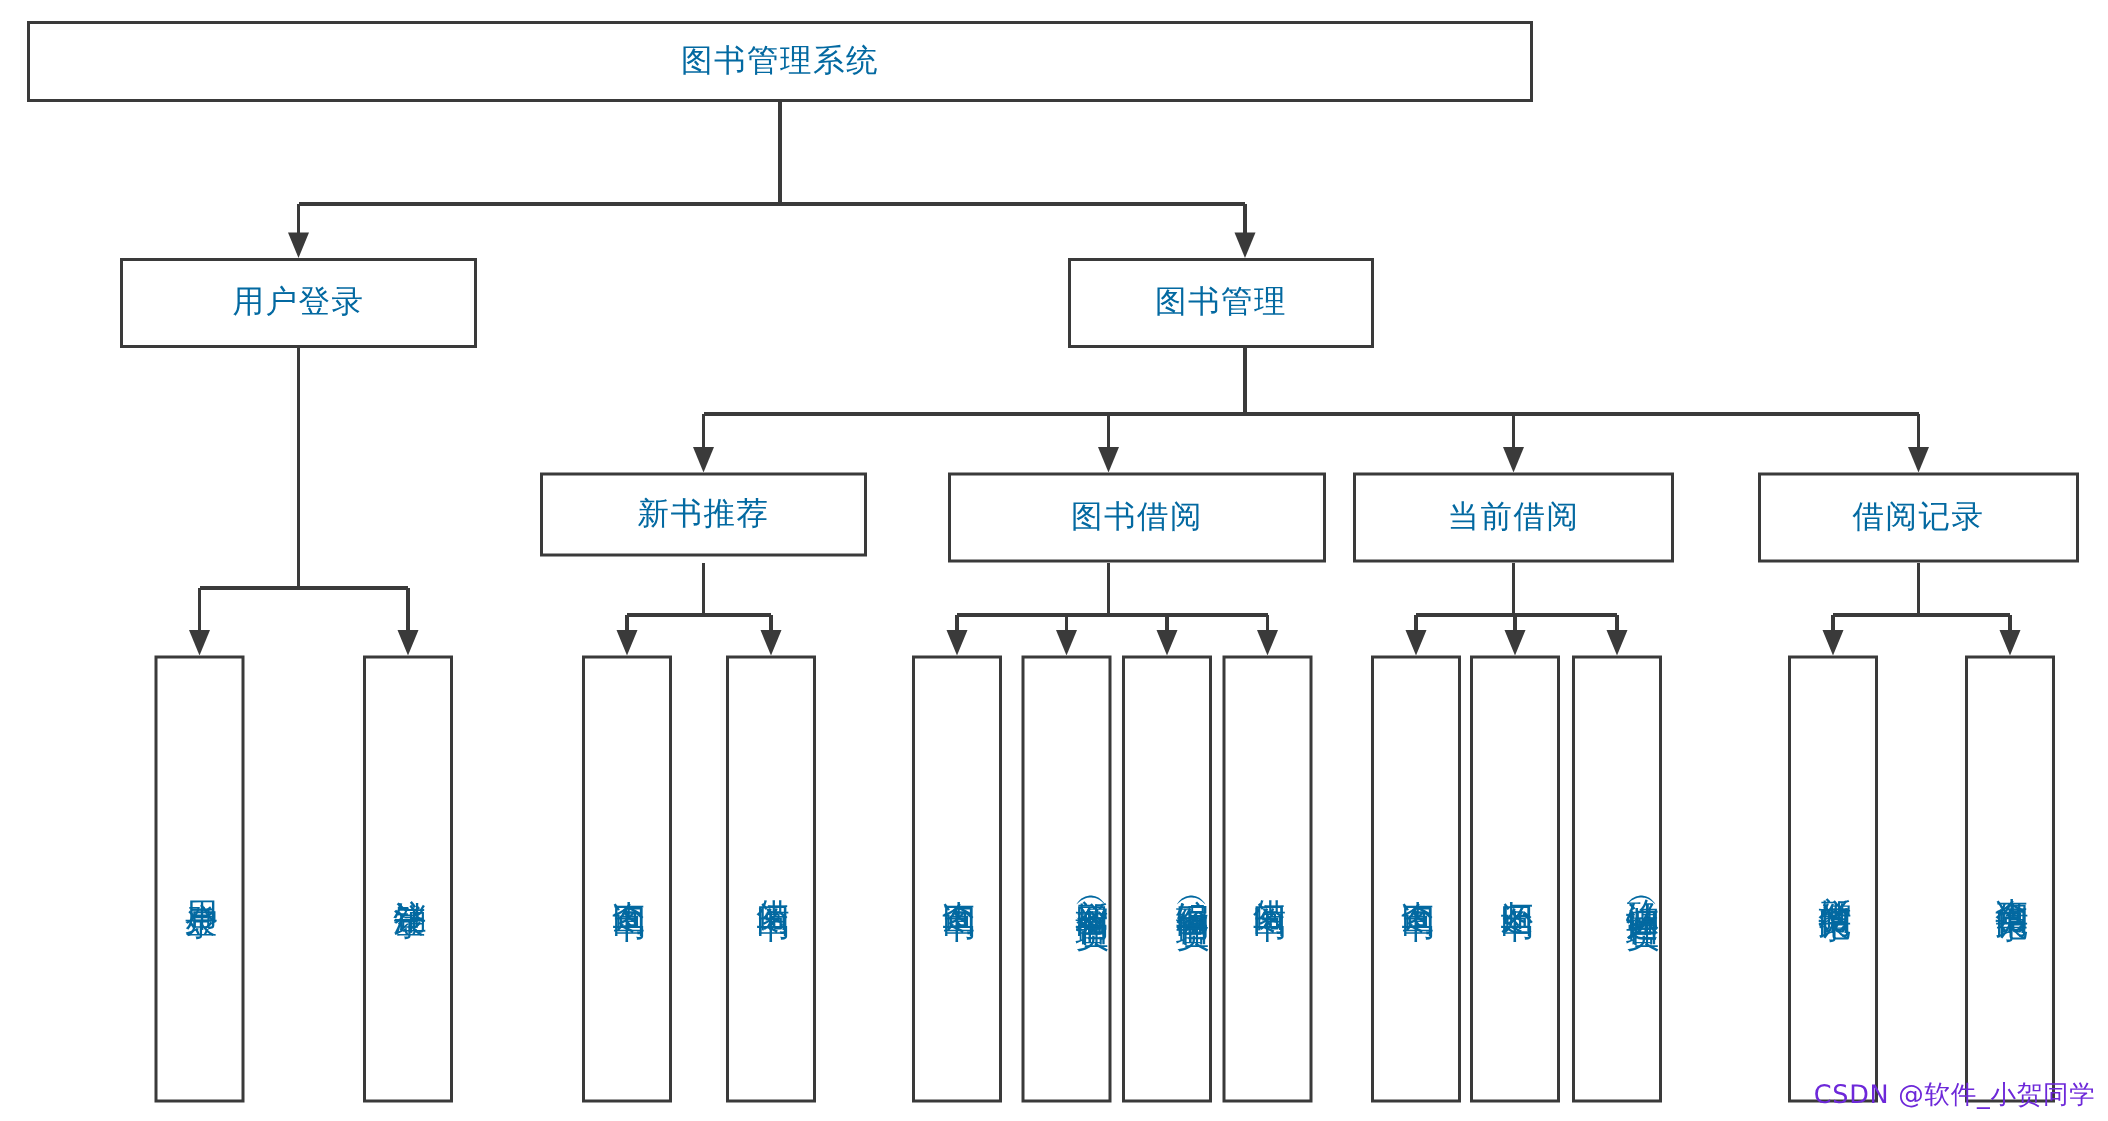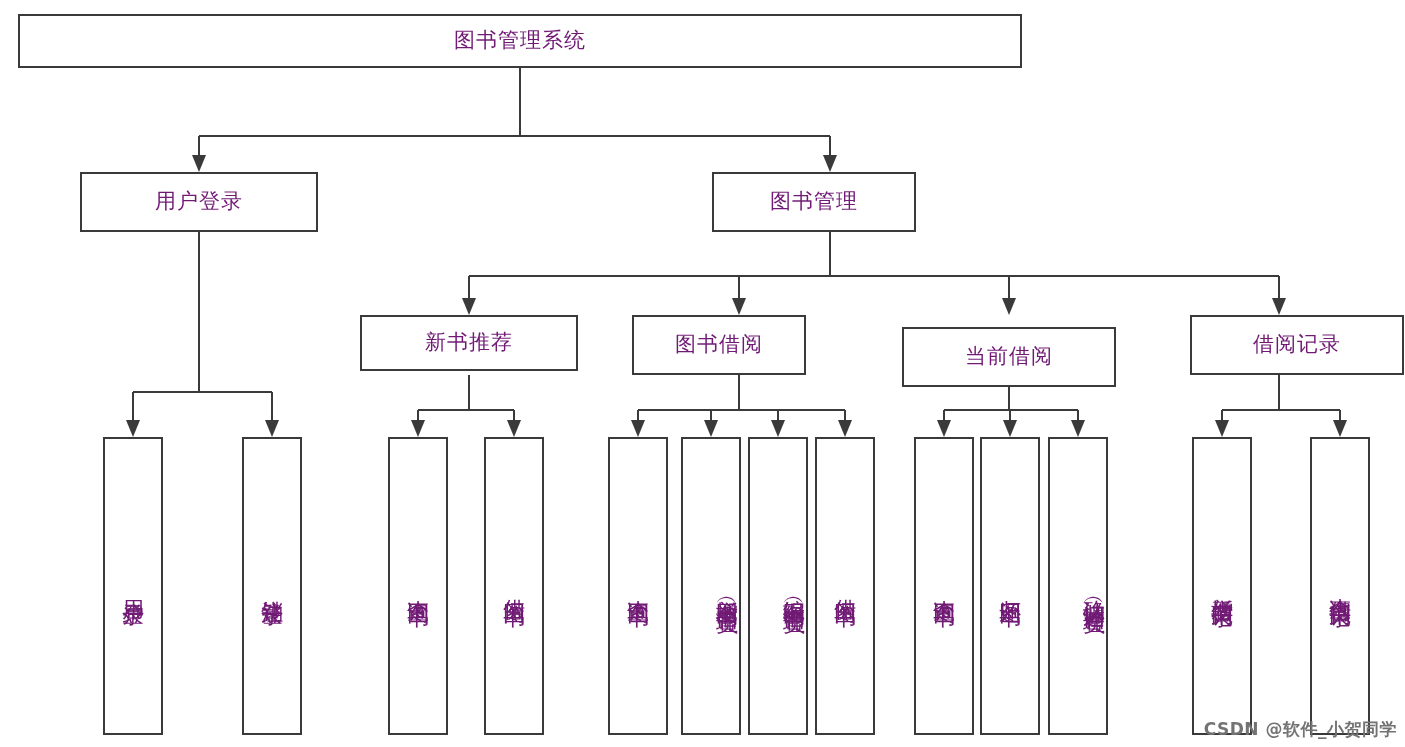--- a/index.html
+++ b/index.html
@@ -25,21 +25,21 @@
     height: 747px;
   }
   .node {
     position: absolute;
     box-sizing: border-box;
     border: 2px solid #3a3a3a;
     background: #ffffff;
     display: flex;
     align-items: center;
     justify-content: center;
-    color: #701a75;
+    color: #0369a1;
   }
   .node.horiz {
     font-size: 21px;
     letter-spacing: 1px;
   }
   .node.vert {
     writing-mode: vertical-rl;
     text-orientation: upright;
     font-size: 22px;
     letter-spacing: 2px;
@@ -54,25 +54,24 @@
   .node .lbl {
     display: block;
     line-height: 1.12;
     white-space: pre-line;
   }
   #watermark {
     position: absolute;
     right: 8px;
     bottom: 6px;
     font-size: 17px;
-    color: #737373;
+    color: #6d28d9;
     letter-spacing: 0.5px;
     white-space: nowrap;
     pointer-events: none;
-    font-weight: bold;
   }
 </style>
 </head>
 <body>
 
 <div id="canvas">
 
   <svg id="edges" viewBox="0 0 1405 747" xmlns="http://www.w3.org/2000/svg">
       <line x1="520" y1="68" x2="520" y2="136" stroke="#3a3a3a" stroke-width="2.5" shape-rendering="crispEdges"></line>
       <line x1="199" y1="136" x2="830" y2="136" stroke="#3a3a3a" stroke-width="2.5" shape-rendering="crispEdges"></line>
@@ -135,27 +134,27 @@
   <div id="node-host">
       <div class="node horiz" id="node-user_login" style="left: 80px; top: 172px; width: 238px; height: 60px;">
         <span class="lbl">用户登录</span>
       </div>
       <div class="node horiz" id="node-book_manage" style="left: 712px; top: 172px; width: 204px; height: 60px;">
         <span class="lbl">图书管理</span>
       </div>
       <div class="node horiz" id="node-new_book_rec" style="left: 360px; top: 315px; width: 218px; height: 56px;">
         <span class="lbl">新书推荐</span>
       </div>
-      <div class="node horiz" id="node-book_borrow" style="left: 632px; top: 315px; width: 174px; height: 60px;">
+      <div class="node horiz" id="node-book_borrow" style="left: 632px; top: 315px; width: 252px; height: 60px;">
         <span class="lbl">图书借阅</span>
       </div>
-      <div class="node horiz" id="node-current_borrow" style="left: 902px; top: 327px; width: 214px; height: 60px;">
+      <div class="node horiz" id="node-current_borrow" style="left: 902px; top: 315px; width: 214px; height: 60px;">
         <span class="lbl">当前借阅</span>
       </div>
-      <div class="node horiz" id="node-borrow_record" style="left: 1172px; top: 315px; width: 214px; height: 60px; margin-left: 18px;">
+      <div class="node horiz" id="node-borrow_record" style="left: 1172px; top: 315px; width: 214px; height: 60px;">
         <span class="lbl">借阅记录</span>
       </div>
       <div class="node vert short" id="node-leaf_user_login" style="left: 103px; top: 437px; width: 60px; height: 298px;">
         <span class="lbl">用户登录</span>
       </div>
       <div class="node vert short" id="node-leaf_logout" style="left: 242px; top: 437px; width: 60px; height: 298px;">
         <span class="lbl">注销登录</span>
       </div>
       <div class="node vert short" id="node-leaf_query_book_rec" style="left: 388px; top: 437px; width: 60px; height: 298px;">
         <span class="lbl">查询图书</span>

